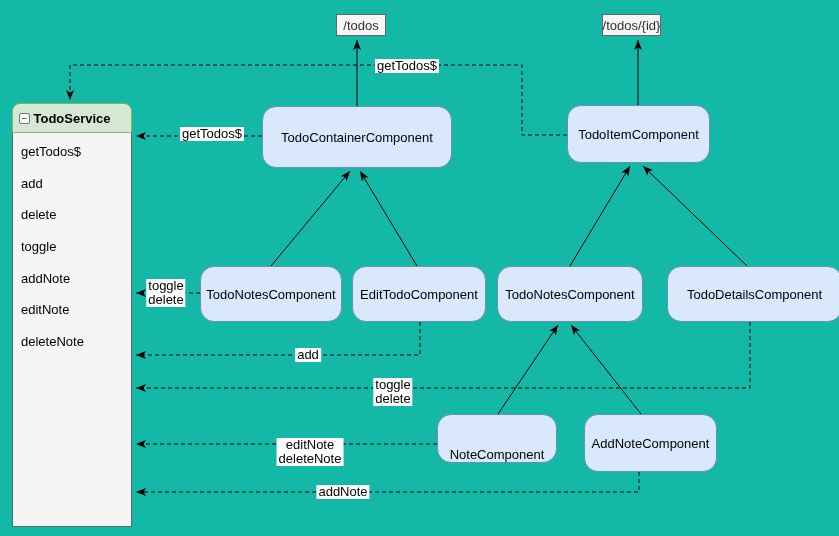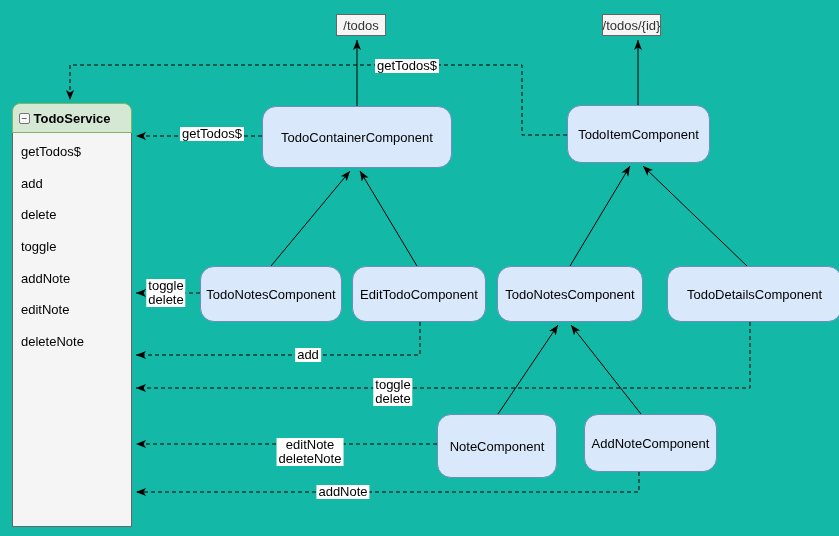--- a/index.html
+++ b/index.html
@@ -98,21 +98,21 @@
   </div>
   <div class="comp" style="left:352px;top:266px;width:134px;height:56px;">
     <span>EditTodoComponent</span>
   </div>
   <div class="comp" style="left:497px;top:266px;width:146px;height:56px;">
     <span>TodoNotesComponent</span>
   </div>
   <div class="comp" style="left:667px;top:266px;width:175px;height:56px;">
     <span>TodoDetailsComponent</span>
   </div>
-  <div class="comp" style="left:437px;top:414px;width:120px;height:64px;">
+  <div class="comp" style="left:437px;top:414px;width:120px;height:49px;align-items:flex-end;">
     <span>NoteComponent</span>
   </div>
   <div class="comp" style="left:584px;top:414px;width:133px;height:58px;">
     <span>AddNoteComponent</span>
   </div>
 
   <svg class="edges" width="839" height="536">
     <defs>
       <marker id="arrow" markerUnits="userSpaceOnUse" markerWidth="12" markerHeight="9" refX="10" refY="4" orient="auto">
         <path d="M0,0 L10,4 L0,8 L2.5,4 Z" fill="#000"></path>

